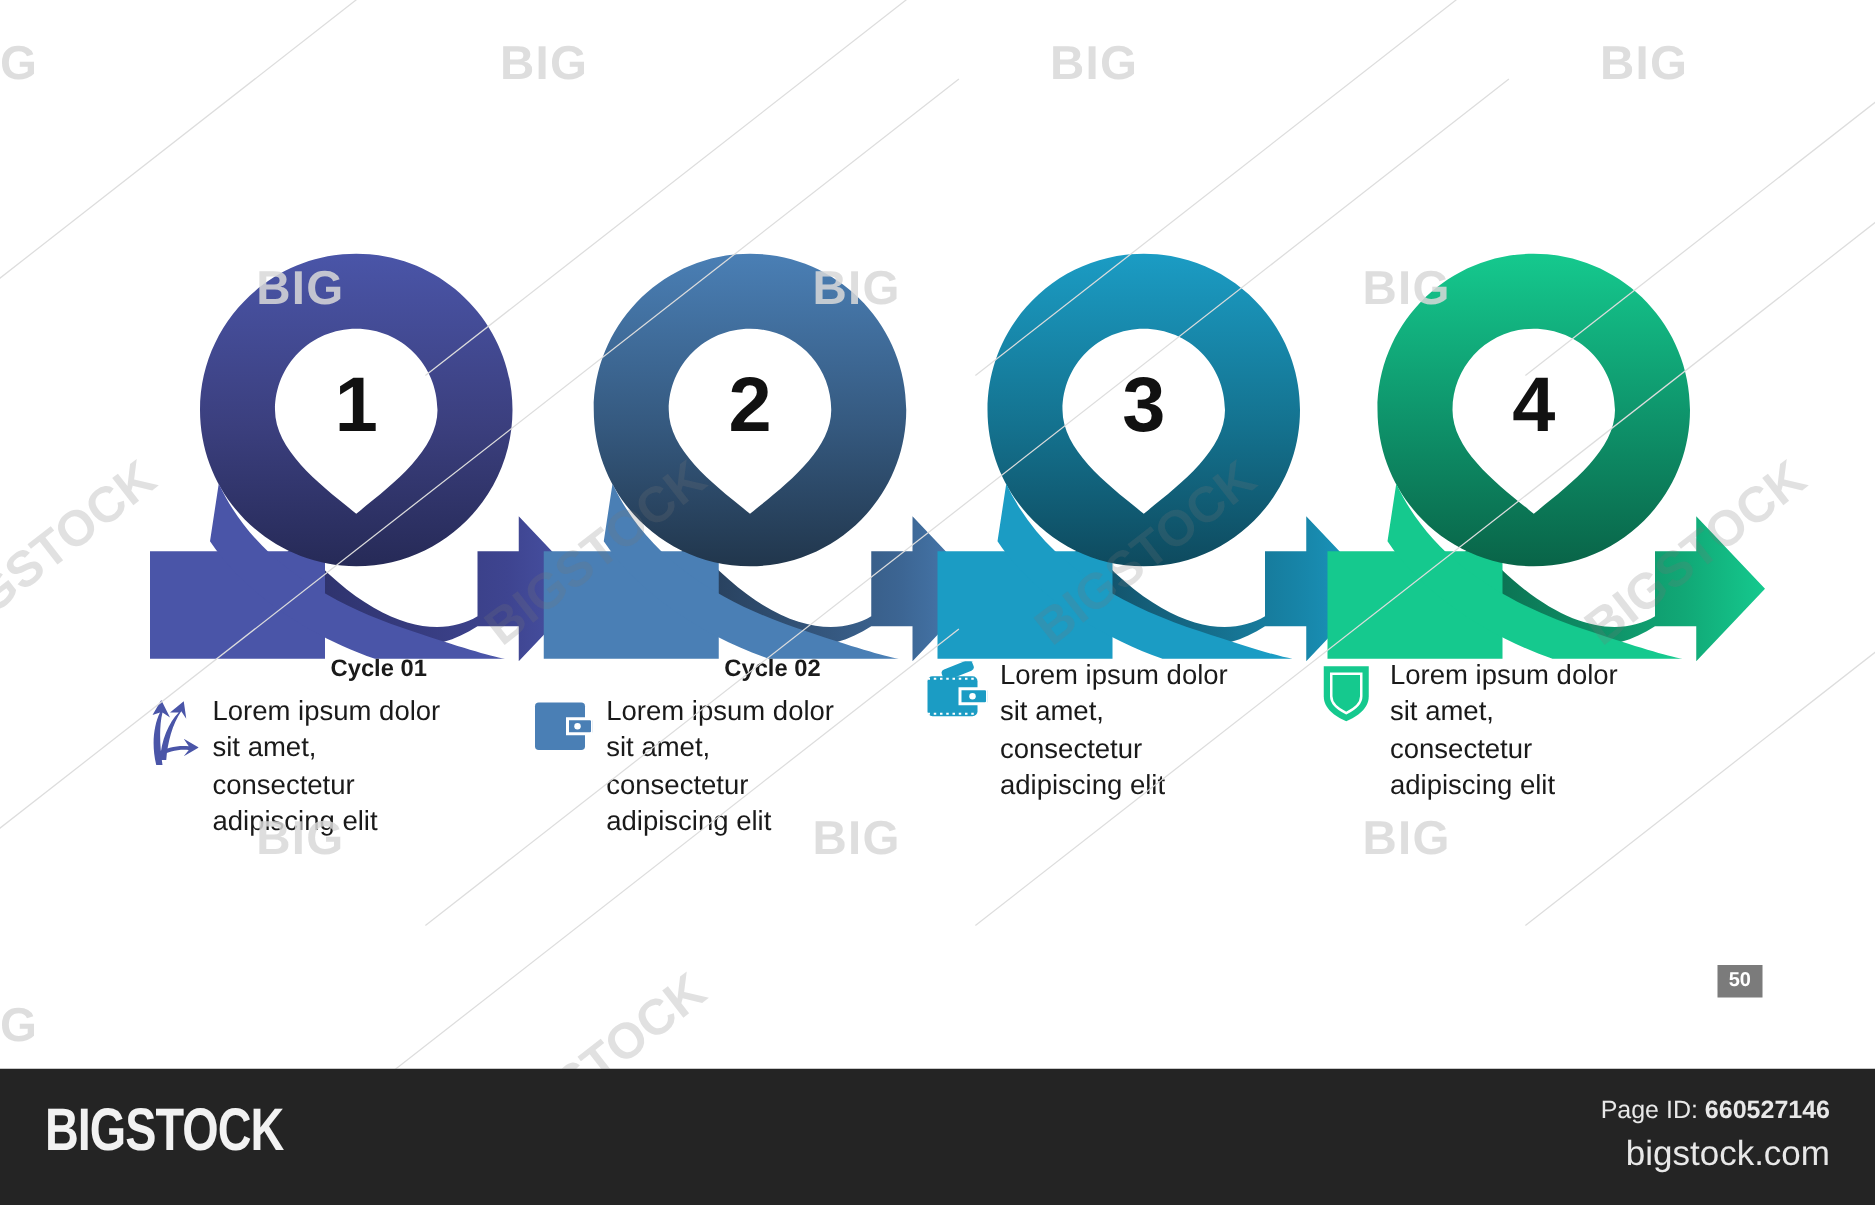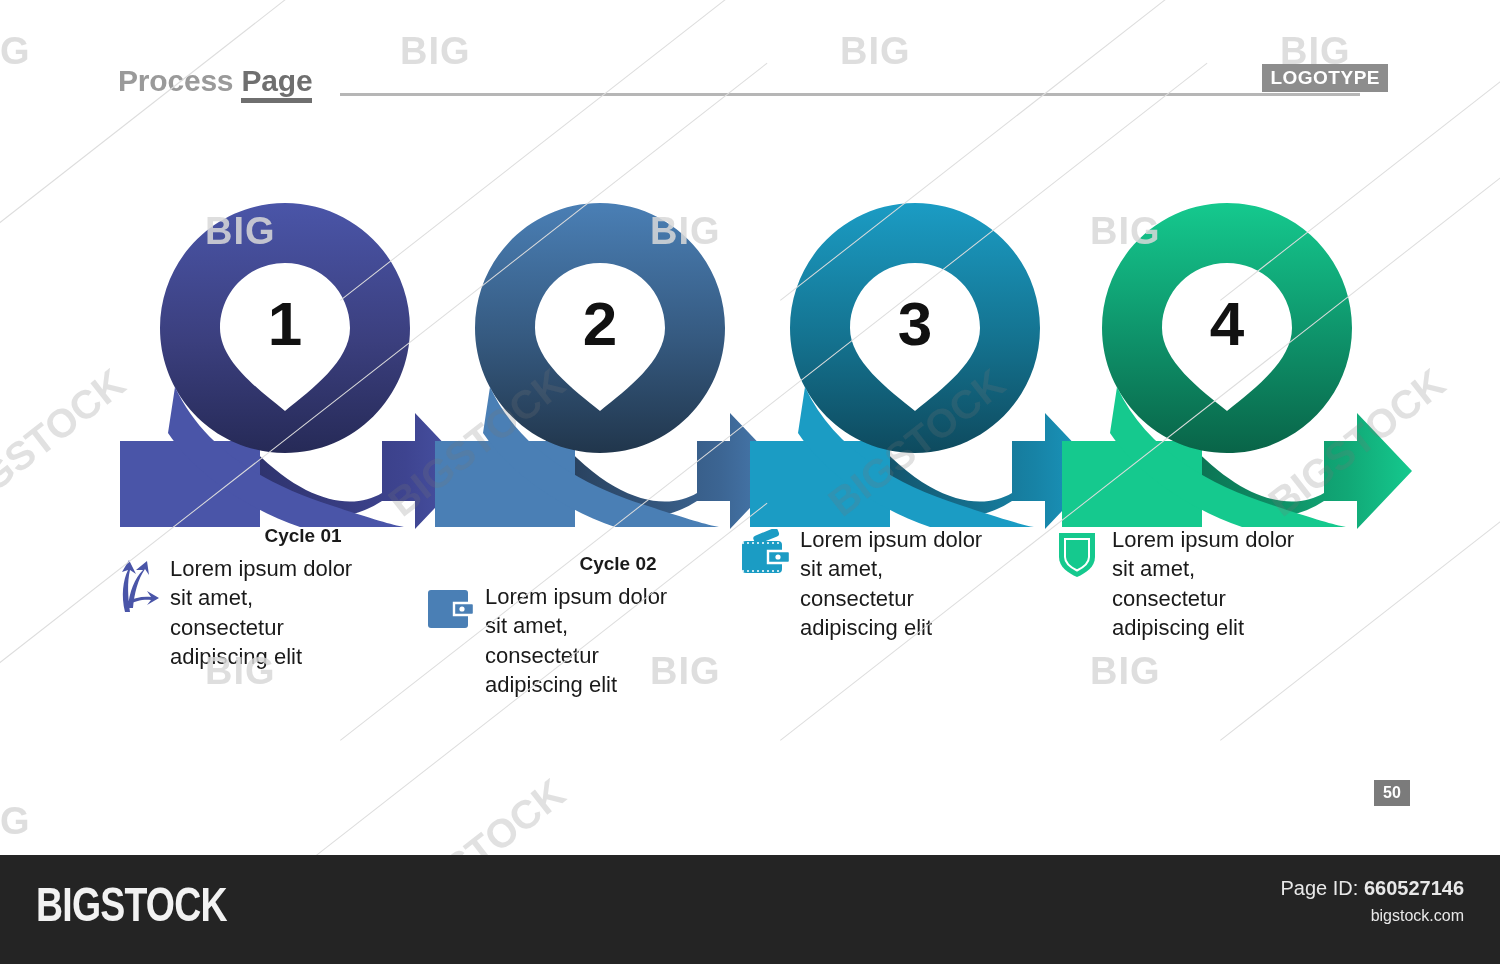--- a/index.html
+++ b/index.html
@@ -33,33 +33,33 @@
     padding:4px 8px 5px 8px;line-height:1;
   }
 
   
   .diagram{position:absolute;left:0;top:175px;width:1500px;height:370px;}
   .diagram svg{display:block;}
 
   
   .captions{position:absolute;left:0;top:525px;width:1500px;height:130px;}
   .caption{position:absolute;top:0;width:330px;}
-  .cap1{left:110px;} .cap2{left:425px;margin-top:28px;} .cap3{left:740px;} .cap4{left:1052px;}
+  .cap1{left:110px;} .cap2{left:425px;} .cap3{left:740px;} .cap4{left:1052px;}
   .cap-title{
     text-align:center;font-size:19px;font-weight:bold;color:#1a1a1a;
     margin:0 0 7px 0;padding-left:56px;
   }
   .cap-body{display:flex;align-items:flex-start;gap:10px;}
   .cap-icon{width:50px;height:62px;flex:0 0 50px;display:flex;align-items:flex-start;justify-content:center;padding-top:4px;}
   .cap-text{
     font-size:22px;line-height:1.33;color:#1a1a1a;width:198px;
   }
 
   
-  .pagebadge{position:absolute;left:1374px;top:772px;display:flex;align-items:center;height:42px;}
+  .pagebadge{position:absolute;left:1374px;top:772px;display:flex;align-items:flex-start;height:42px;}
   .pagebadge .num{
     background:#7b7b7b;color:#ffffff;font-size:16px;font-weight:bold;
     padding:2px 9px 2px 9px;line-height:22px;
   }
   .pagebadge .bar{width:78px;background:#c9c9c9;margin-left:4px;}
 
   
   .wm-layer{position:absolute;left:0;top:0;width:1500px;height:855px;pointer-events:none;}
   .wm-big{
     position:absolute;color:#d9d9d9;font-size:38px;font-weight:bold;
@@ -80,33 +80,28 @@
     position:absolute;left:36px;top:26px;
     color:#f2f2f2;font-size:48px;font-weight:bold;
     letter-spacing:-1px;line-height:1;
     transform:scaleX(.78);transform-origin:left top;
   }
   .footer .imgid{
     position:absolute;right:36px;top:22px;color:#e8e8e8;font-size:20px;
   }
   .footer .imgid b{font-weight:bold;}
   .footer .site{
-    position:absolute;right:36px;top:52px;color:#e8e8e8;font-size:16px;
+    position:absolute;right:36px;top:52px;color:#e8e8e8;font-size:28px;
   }
 </style>
 </head>
 <body>
 
 <div class="slide">
 
-  <div class="header">
-    <div class="title"><span>Process </span><span class="accent">Page</span></div>
-    <div class="head-rule"></div>
-    <div class="logotype">LOGOTYPE</div>
-  </div>
 
   <div class="diagram">
     <svg width="1500" height="370" viewBox="0 0 1500 370" xmlns="http://www.w3.org/2000/svg">
       <defs>
 
         <linearGradient id="g1a" x1="0" y1="0" x2="0" y2="1">
           <stop offset="0%" stop-color="#4A55A8"></stop>
             <stop offset="55%" stop-color="#3B3F7E"></stop>
           <stop offset="100%" stop-color="#262A57"></stop>
         </linearGradient>

